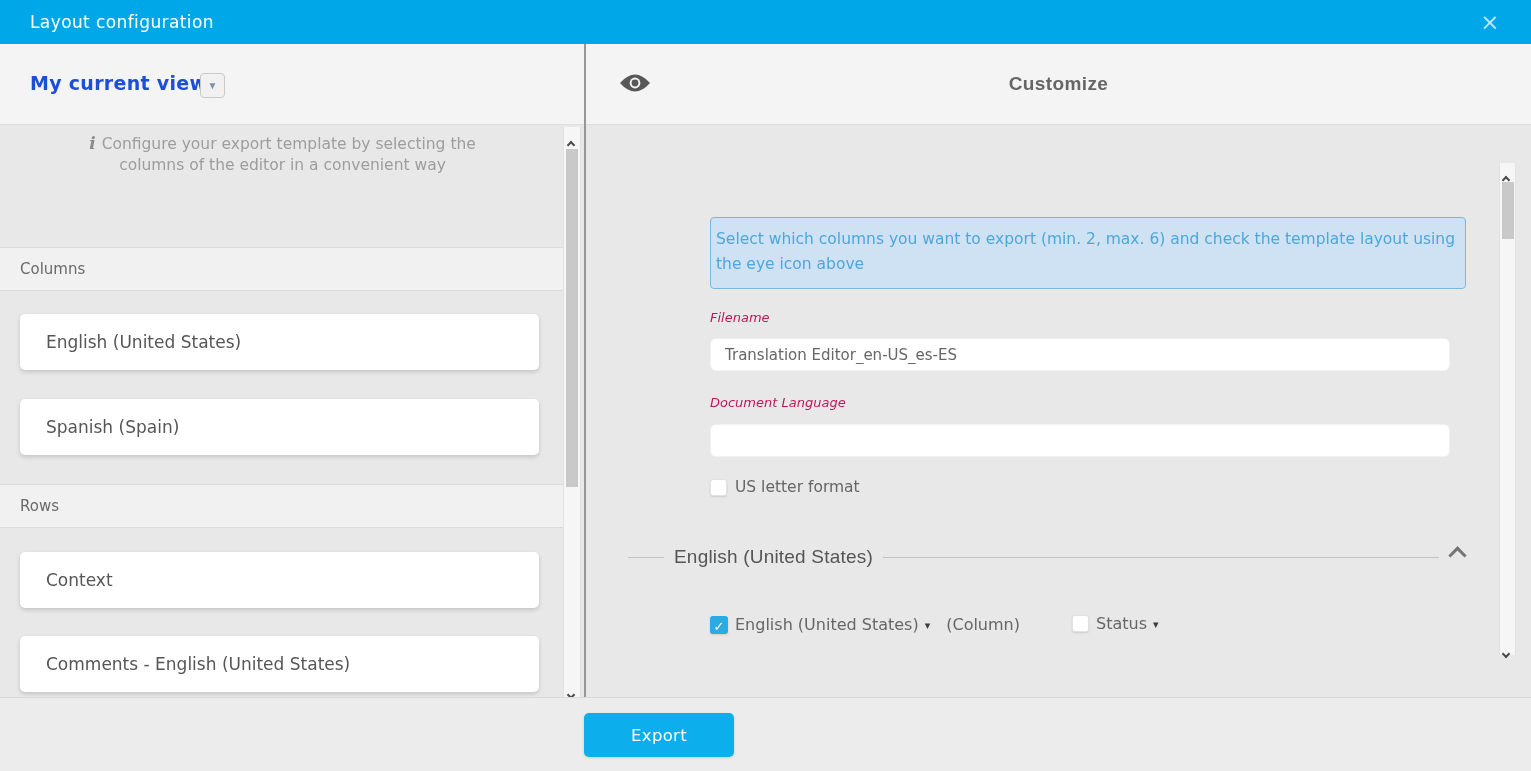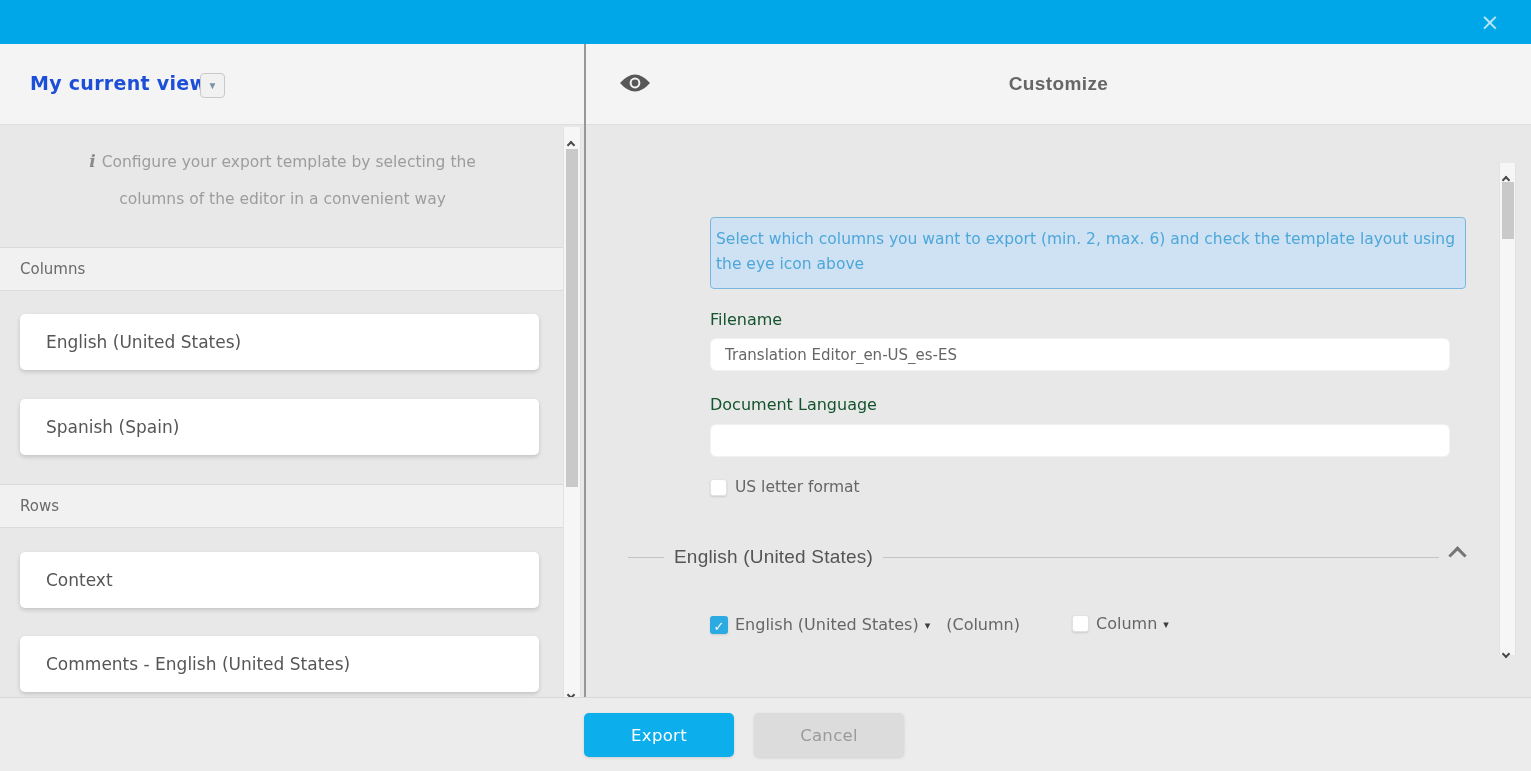--- a/index.html
+++ b/index.html
@@ -24,22 +24,22 @@
                   border-bottom:1px solid #dedede; }
 
   
   .view-label { position:absolute; left:30px; top:28px; font-size:19px; font-weight:bold; color:#1d4ed8;
                 letter-spacing:.3px; }
   .dd-btn { position:absolute; left:200px; top:29px; width:25px; height:25px; background:#f1f1f1;
             border:1px solid #c9c9c9; border-radius:4px; cursor:pointer; text-align:center; }
   .dd-btn span { font-size:10px; color:#7d93a3; line-height:23px; }
 
   
-  .info-block { position:absolute; left:70px; top:99px; width:425px; text-align:center;
-                font-size:15.5px; line-height:37px; color:#9d9d9d; }
+  .info-block { position:absolute; left:70px; top:89px; width:425px; text-align:center;
+                font-size:15.5px; line-height:21px; color:#9d9d9d; }
   .info-block .i-icon { font-family:"DejaVu Serif", serif; font-style:italic; font-weight:bold;
                         font-size:17px; color:#8a8a8a; margin-right:6px; }
 
   
   .section-bar { position:absolute; left:0; width:564px; height:44px; background:#f1f1f1;
                  border-top:1px solid #dbdbdb; border-bottom:1px solid #dbdbdb; }
   .section-bar span { position:absolute; left:20px; line-height:42px; font-size:15px; color:#6a6a6a; }
   .bar-columns { top:203px; }
   .bar-rows    { top:440px; }
 
@@ -81,21 +81,21 @@
   .legend-row .collapse { background:none; border:none; cursor:pointer; padding:2px; }
   .row-settings { left:124px; top:121px; width:756px; }
   .row-english  { left:42px;  top:500px; width:838px; }
 
   
   .info-box { position:absolute; left:124px; top:173px; width:756px; height:72px; background:#cfe2f3;
               border:1px solid #79b8dc; border-radius:4px; padding:9px 5px; font-size:15.5px;
               line-height:25px; color:#4da7d9; }
 
   
-  .field-label { position:absolute; font-size:16px; color:#14532d; }
+  .field-label { position:absolute; font-size:13px; color:#be185d;font-style:italic; }
   .lbl-filename { left:124px; top:266px; }
   .lbl-doclang  { left:124px; top:351px; }
   .text-input { position:absolute; left:124px; width:740px; height:33px; background:#ffffff;
                 border:1px solid #f1f1f1; border-radius:6px; padding:0 14px; font-size:15px; color:#666666;
                 font-family:"DejaVu Sans", sans-serif; outline:none; }
   .inp-filename { top:294px; }
   .inp-doclang  { top:380px; }
 
   
   .checkbox { display:inline-block; width:17px; height:17px; background:#ffffff; border:1px solid #e2e2e2;
@@ -119,20 +119,21 @@
          font-family:"DejaVu Sans", sans-serif; letter-spacing:.3px; }
   .btn-export { left:584px; background:#0caeeb; color:#ffffff; }
   .btn-cancel { left:754px; background:#dcdcdc; color:#9a9a9a; }
 </style>
 </head>
 <body>
 
 <div class="dialog">
 
   <div class="titlebar">
+    <span class="title">Layout configuration</span>
     <button class="close-btn">×</button>
   </div>
 
   <div class="left-panel">
     <div class="panel-header">
       <span class="view-label">My current view</span>
       <button class="dd-btn">
         <span>▼</span>
       </button>
     </div>
@@ -208,29 +209,28 @@
       <span class="checkbox checked">
         <span>✓</span>
       </span>
       <span class="cb-text">English (United States)</span>
       <span class="caret">▾</span>
       <span class="suffix">(Column)</span>
     </div>
 
     <div class="cb-row row-status">
       <span class="checkbox"></span>
-      <span class="cb-text">Column</span>
+      <span class="cb-text">Status</span>
       <span class="caret">▾</span>
     </div>
 
     <div class="scrollbar sb-right">
       <span class="sb-arrow" style="top:5px;left:3px;"><i class="chev" style="width:6px;height:6px;"></i></span>
       <div class="sb-thumb"></div>
       <span class="sb-arrow" style="bottom:5px;left:3px;"><i class="chev down" style="width:6px;height:6px;"></i></span>
     </div>
   </div>
 
   <div class="footer">
     <button class="btn btn-export">Export</button>
-    <button class="btn btn-cancel">Cancel</button>
   </div>
 
 </div>
 
 </body></html>

